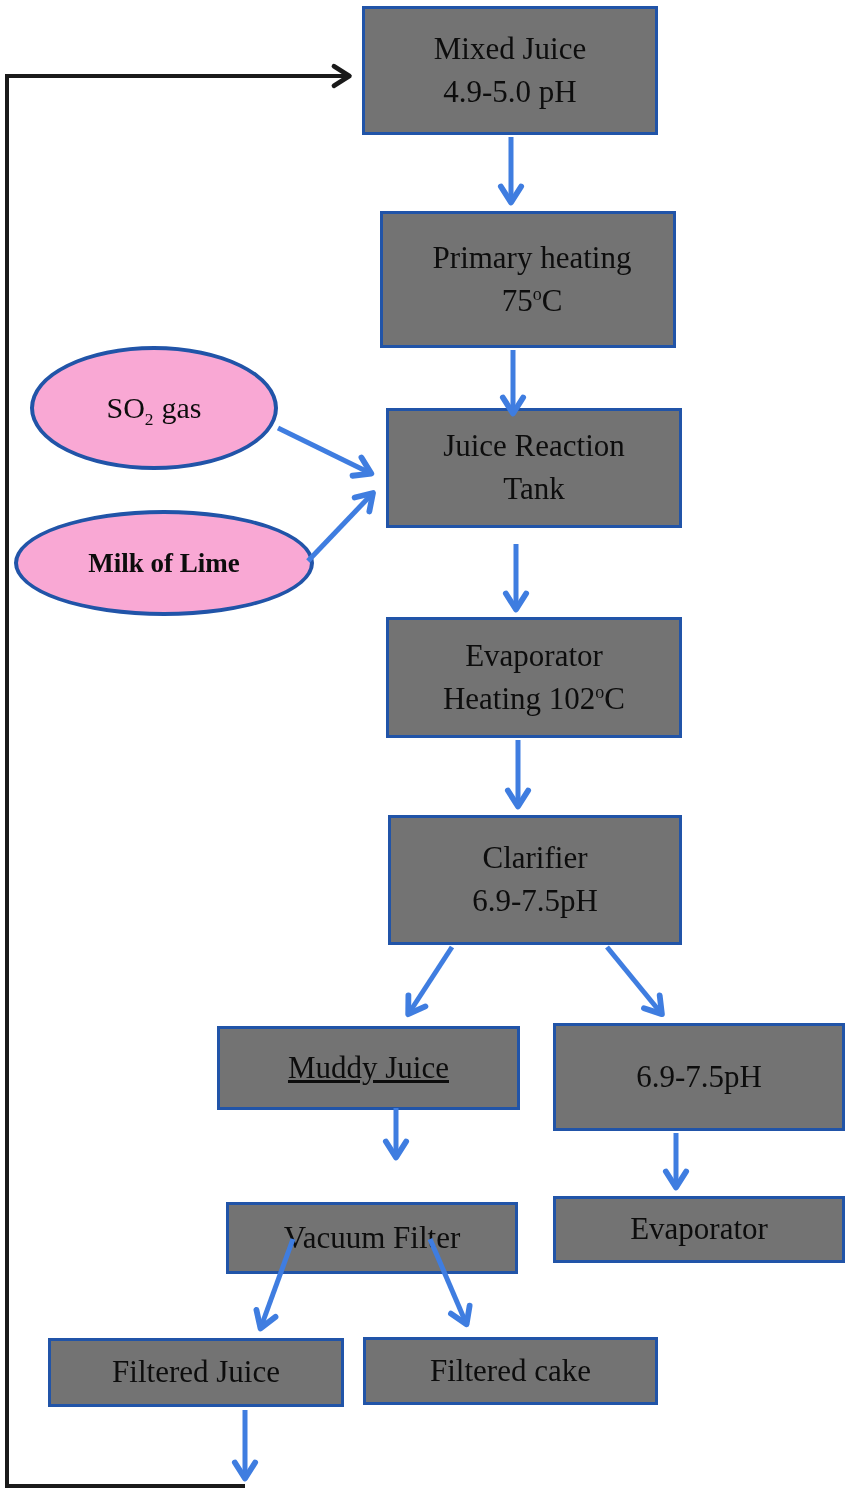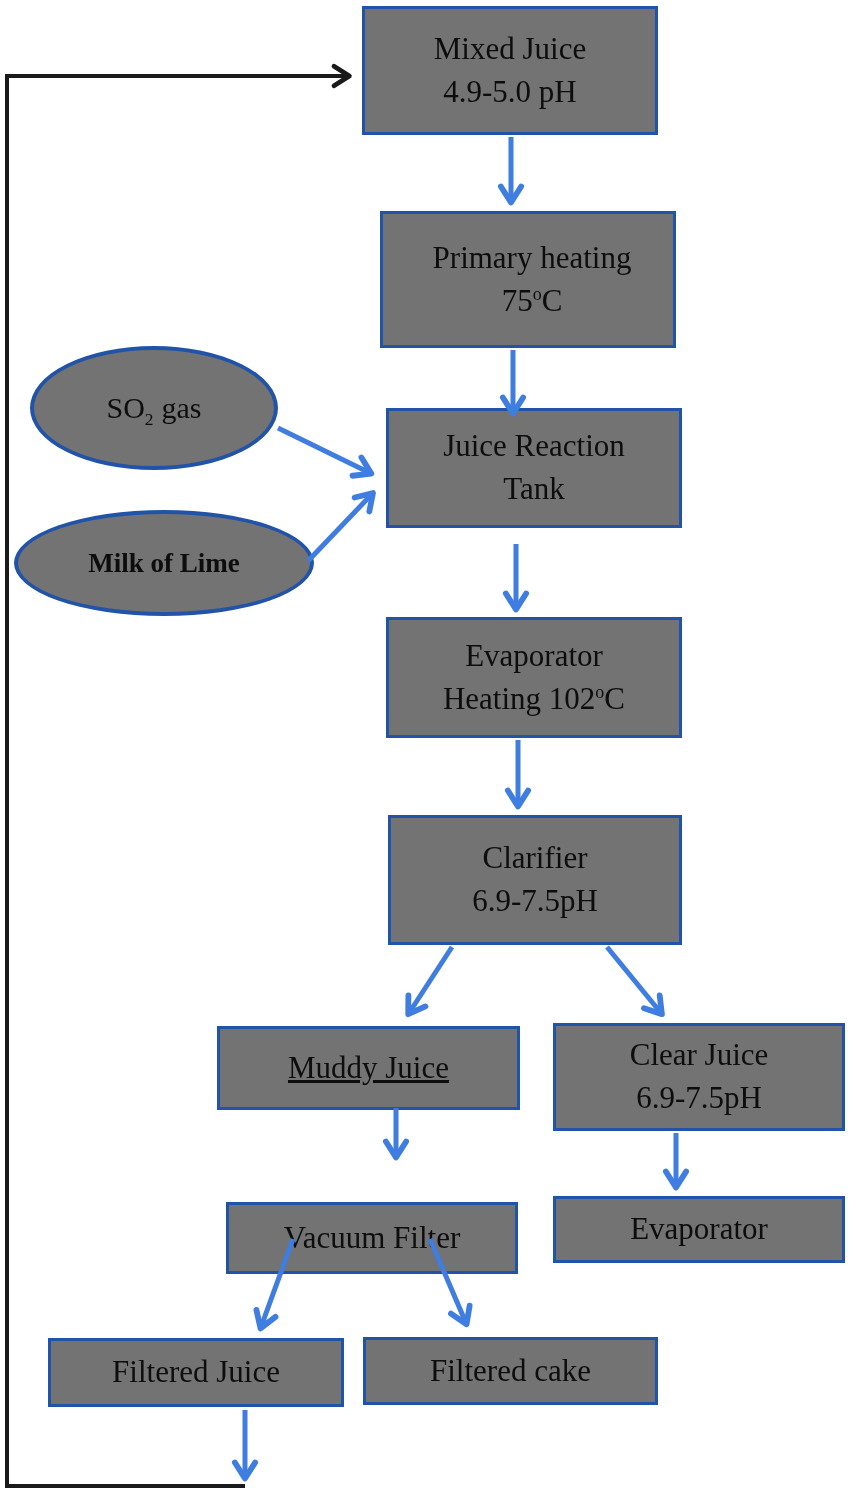--- a/index.html
+++ b/index.html
@@ -23,21 +23,21 @@
     text-align: center;
     color: #0d0d0d;
     font-size: 31px;
     line-height: 1.38;
   }
   .ellipse {
     position: absolute;
     box-sizing: border-box;
     border: 4px solid #2154a8;
     border-radius: 50%;
-    background: #737373;
+    background: #f9a8d4;
     display: flex;
     align-items: center;
     justify-content: center;
     text-align: center;
     color: #0d0d0d;
     font-size: 30px;
   }
   .bold { font-weight: 700; }
   sup.deg { font-size: 58%; vertical-align: super; line-height: 0; }
   sub.chem { font-size: 58%; vertical-align: sub; line-height: 0; }
@@ -91,21 +91,20 @@
   <div class="box" id="n-clarifier">
     <span>Clarifier</span>
     <span>6.9-7.5pH</span>
   </div>
 
   <div class="box" id="n-muddy">
     <span>Muddy Juice</span>
   </div>
 
   <div class="box" id="n-clear">
-    <span>Clear Juice</span>
     <span>6.9-7.5pH</span>
   </div>
 
   <div class="box" id="n-vacuum">
     <span>Vacuum Filter</span>
   </div>
 
   <div class="box" id="n-evaporator">
     <span>Evaporator</span>
   </div>

